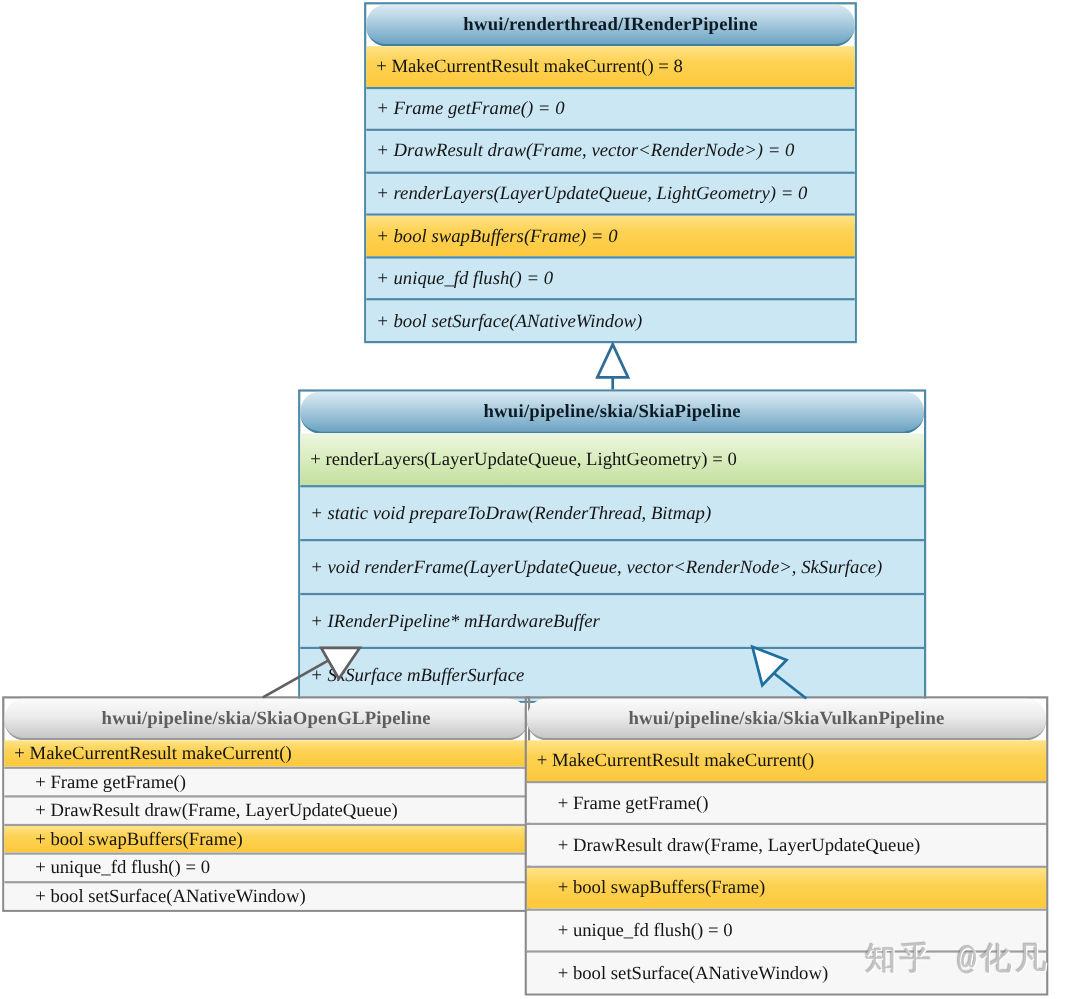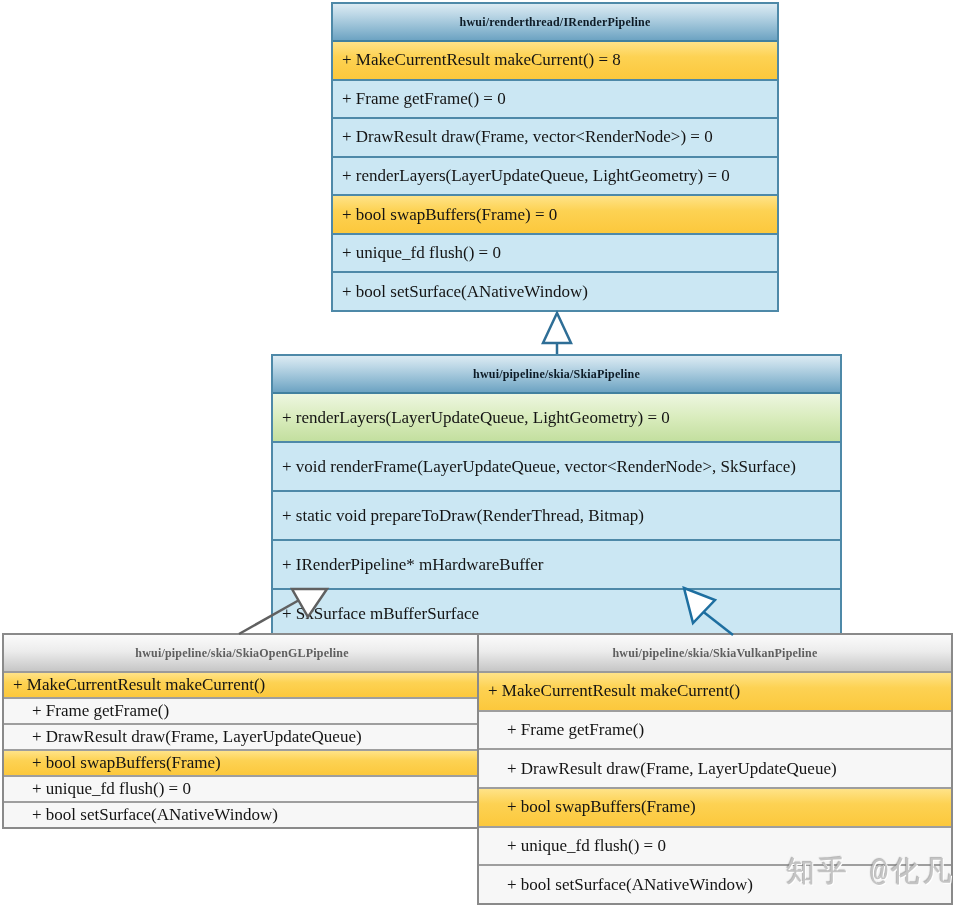--- a/index.html
+++ b/index.html
@@ -7,36 +7,36 @@
     position:relative;width:971px;height:908px;background:#ffffff;
     overflow:hidden;font-family:"Liberation Serif","DejaVu Serif",serif;
   }
   .uml-box{
     position:absolute;box-sizing:border-box;display:flex;flex-direction:column;
   }
   .uml-box.blue{border:2px solid #4e89a8;}
   .uml-box.gray{border:2px solid #8a8a8a;}
   .uml-header{
     flex:0 0 36px;display:flex;align-items:center;justify-content:center;
-    font-weight:bold;font-size:12px;letter-spacing:.2px;
+    font-weight:bold;font-size:17px;letter-spacing:.2px;border-radius:18px;
   }
   .blue .uml-header{
     background:linear-gradient(180deg,#dcebf3 0%,#bcd7e6 30%,#8fbad2 70%,#6da3c2 100%);
     color:#0d1b26;border-bottom:2px solid #41809f;
   }
   .gray .uml-header{
     background:linear-gradient(180deg,#fbfbfb 0%,#ececec 45%,#c6c6c6 100%);
     color:#5e5e5e;border-bottom:2px solid #9a9a9a;
   }
   .uml-row{
     flex:1;display:flex;align-items:center;padding-left:9px;
     font-size:17px;color:#141414;white-space:nowrap;overflow:hidden;
   }
   .blue .uml-row{background:#cbe7f3;}
-  .blue .uml-row + .uml-row{border-top:2px solid #4e89a8;}
+  .blue .uml-row + .uml-row{border-top:2px solid #4e89a8;font-style:italic;}
   .gray .uml-row{background:#f7f7f7;}
   .gray .uml-row + .uml-row{border-top:2px solid #9e9e9e;padding-left:28px;}
   .uml-row.yellow{
     background:linear-gradient(180deg,#ffe388 0%,#fdd253 40%,#fcc83c 100%) !important;
   }
   .uml-row.green{
     background:linear-gradient(180deg,#edf6e0 0%,#d9ecbd 50%,#c3df9f 100%) !important;
   }
   svg.connectors{
     position:absolute;left:0;top:0;z-index:5;pointer-events:none;
@@ -60,22 +60,22 @@
     <div class="uml-row">+ DrawResult draw(Frame, vector&lt;RenderNode&gt;) = 0</div>
     <div class="uml-row">+ renderLayers(LayerUpdateQueue, LightGeometry) = 0</div>
     <div class="uml-row yellow">+ bool swapBuffers(Frame) = 0</div>
     <div class="uml-row">+ unique_fd flush() = 0</div>
     <div class="uml-row">+ bool setSurface(ANativeWindow)</div>
   </div>
 
   <div class="uml-box blue" style="left:271px;top:354px;width:571px;height:285px">
     <div class="uml-header">hwui/pipeline/skia/SkiaPipeline</div>
     <div class="uml-row green">+ renderLayers(LayerUpdateQueue, LightGeometry) = 0</div>
+    <div class="uml-row">+ static void prepareToDraw(RenderThread, Bitmap)</div>
     <div class="uml-row">+ void renderFrame(LayerUpdateQueue, vector&lt;RenderNode&gt;, SkSurface)</div>
-    <div class="uml-row">+ static void prepareToDraw(RenderThread, Bitmap)</div>
     <div class="uml-row">+ IRenderPipeline* mHardwareBuffer</div>
     <div class="uml-row">+ SkSurface mBufferSurface</div>
   </div>
 
   <div class="uml-box gray" style="left:2px;top:633px;width:480px;height:196px">
     <div class="uml-header">hwui/pipeline/skia/SkiaOpenGLPipeline</div>
     <div class="uml-row yellow">+ MakeCurrentResult makeCurrent()</div>
     <div class="uml-row">+ Frame getFrame()</div>
     <div class="uml-row">+ DrawResult draw(Frame, LayerUpdateQueue)</div>
     <div class="uml-row yellow">+ bool swapBuffers(Frame)</div>

